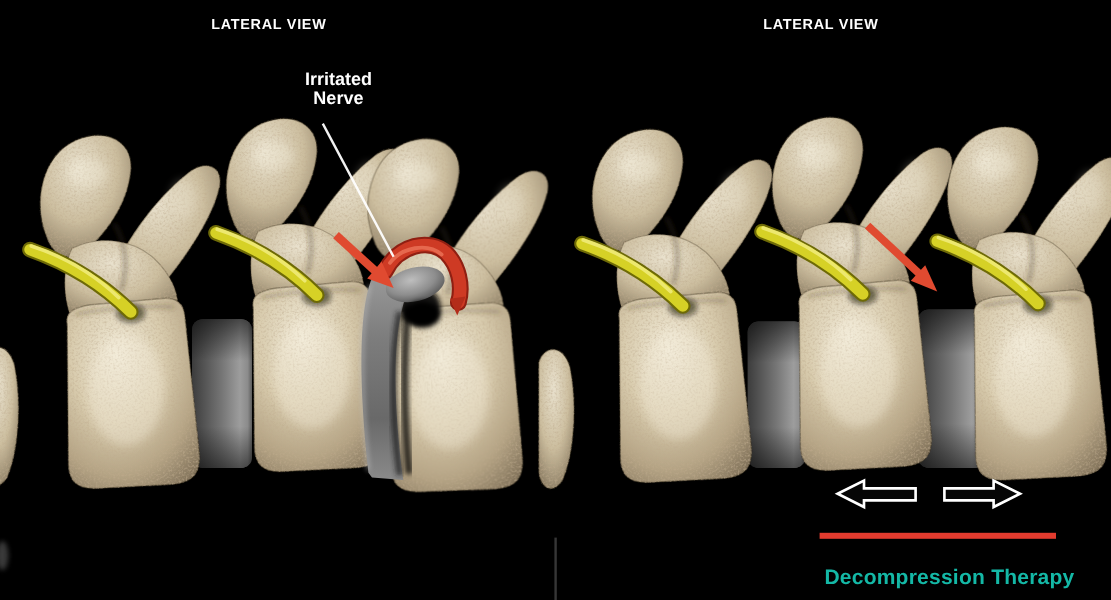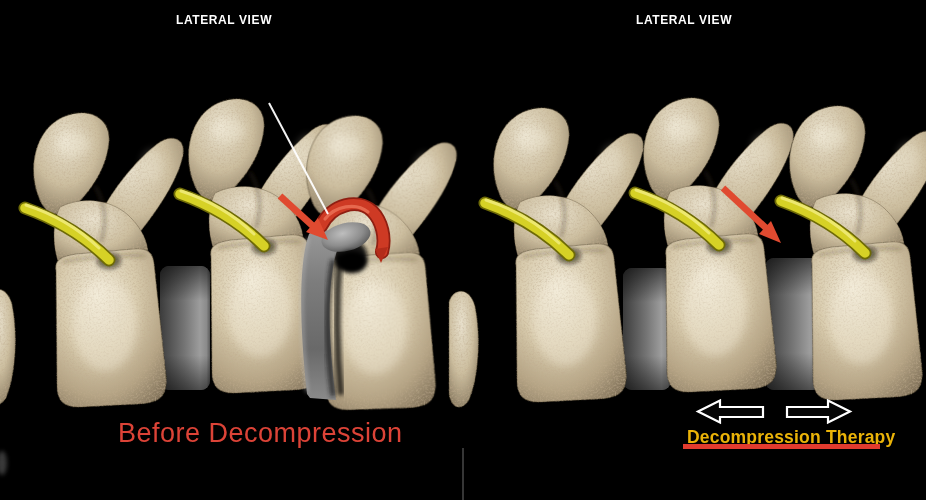--- a/index.html
+++ b/index.html
@@ -13,21 +13,21 @@
     color:#fff;font-weight:bold;font-size:12px;letter-spacing:.6px;
   }
   .nerve-label{
     color:#fff;font-weight:bold;font-size:15px;line-height:16px;
     text-align:center;white-space:pre-line;width:90px;
   }
   .caption-before{
     color:#dc4337;font-size:27px;letter-spacing:.5px;font-weight:400;
   }
   .caption-therapy{
-    color:#eab308;font-weight:bold;font-size:17.5px;letter-spacing:.2px;
+    color:#14b8a6;font-weight:bold;font-size:17.5px;letter-spacing:.2px;margin-top:44px;
   }
   .red-underline{
     position:absolute;height:4.5px;background:#e23b2e;
   }
   .panel-divider{
     position:absolute;width:1.5px;background:#777;opacity:.45;
   }
 </style>
 </head>
 <body>
@@ -207,21 +207,22 @@
     </g>
 
     <polygon points="235,411.5 257,400.5 257,407 300,407 300,417 257,417 257,422.5" fill="#060606" stroke="#ffffff" stroke-width="2.2" stroke-linejoin="miter"></polygon>
     <polygon points="387,411.5 365,400.5 365,407 324,407 324,417 365,417 365,422.5" fill="#060606" stroke="#ffffff" stroke-width="2.2" stroke-linejoin="miter"></polygon>
   </g>
 </svg>
 
 <div class="overlay panel-title" style="left:176px;top:13px;">LATERAL VIEW</div>
 <div class="overlay panel-title" style="left:636px;top:13px;">LATERAL VIEW</div>
 
-
-<div class="overlay caption-before" style="left:118px;top:418px;">Before Decompression</div>
+<div class="overlay nerve-label" style="left:237px;top:59px;">Irritated
+Nerve</div>
+
 
 <div class="overlay caption-therapy" style="left:687px;top:427px;">Decompression Therapy</div>
 <div class="red-underline" style="left:683px;top:444px;width:197px;"></div>
 
 <div class="panel-divider" style="left:462px;top:448px;height:52px;"></div>
 
 </div>
 
 </body></html>

